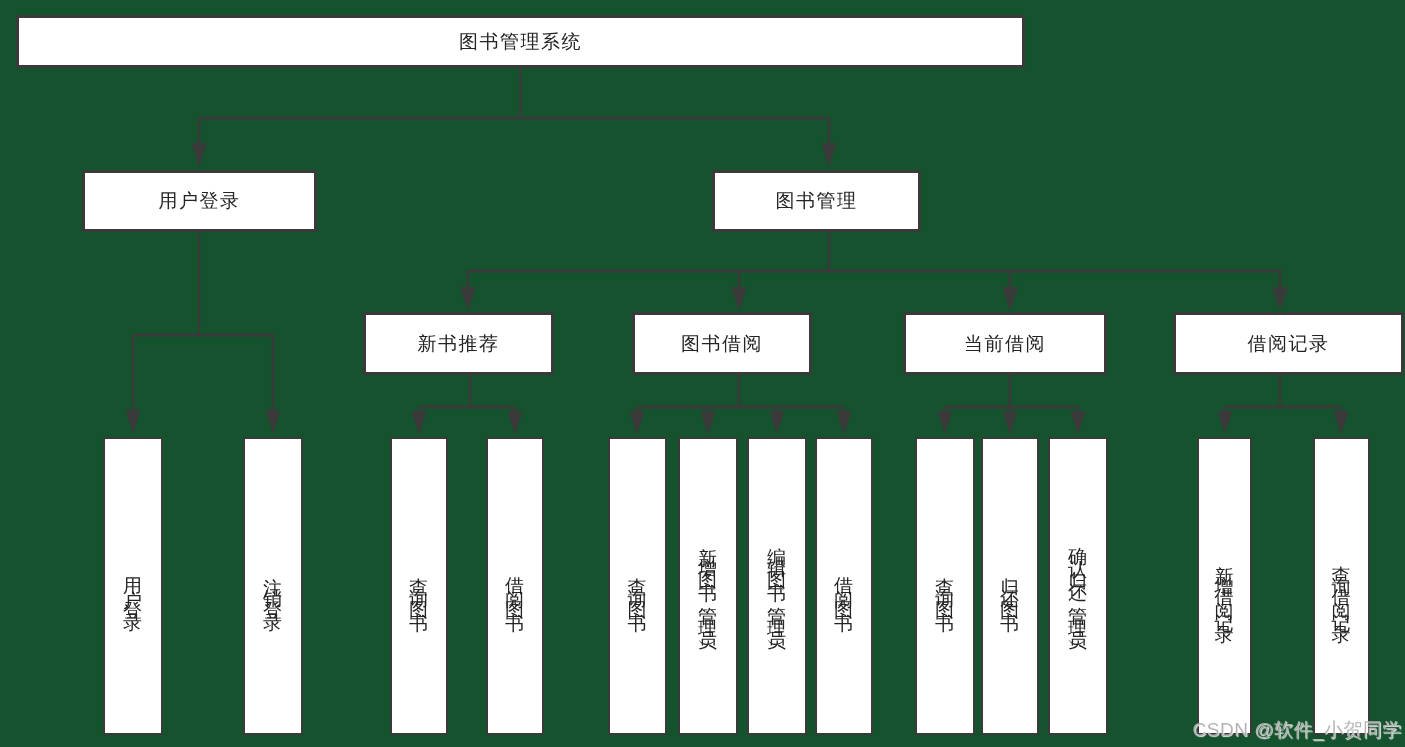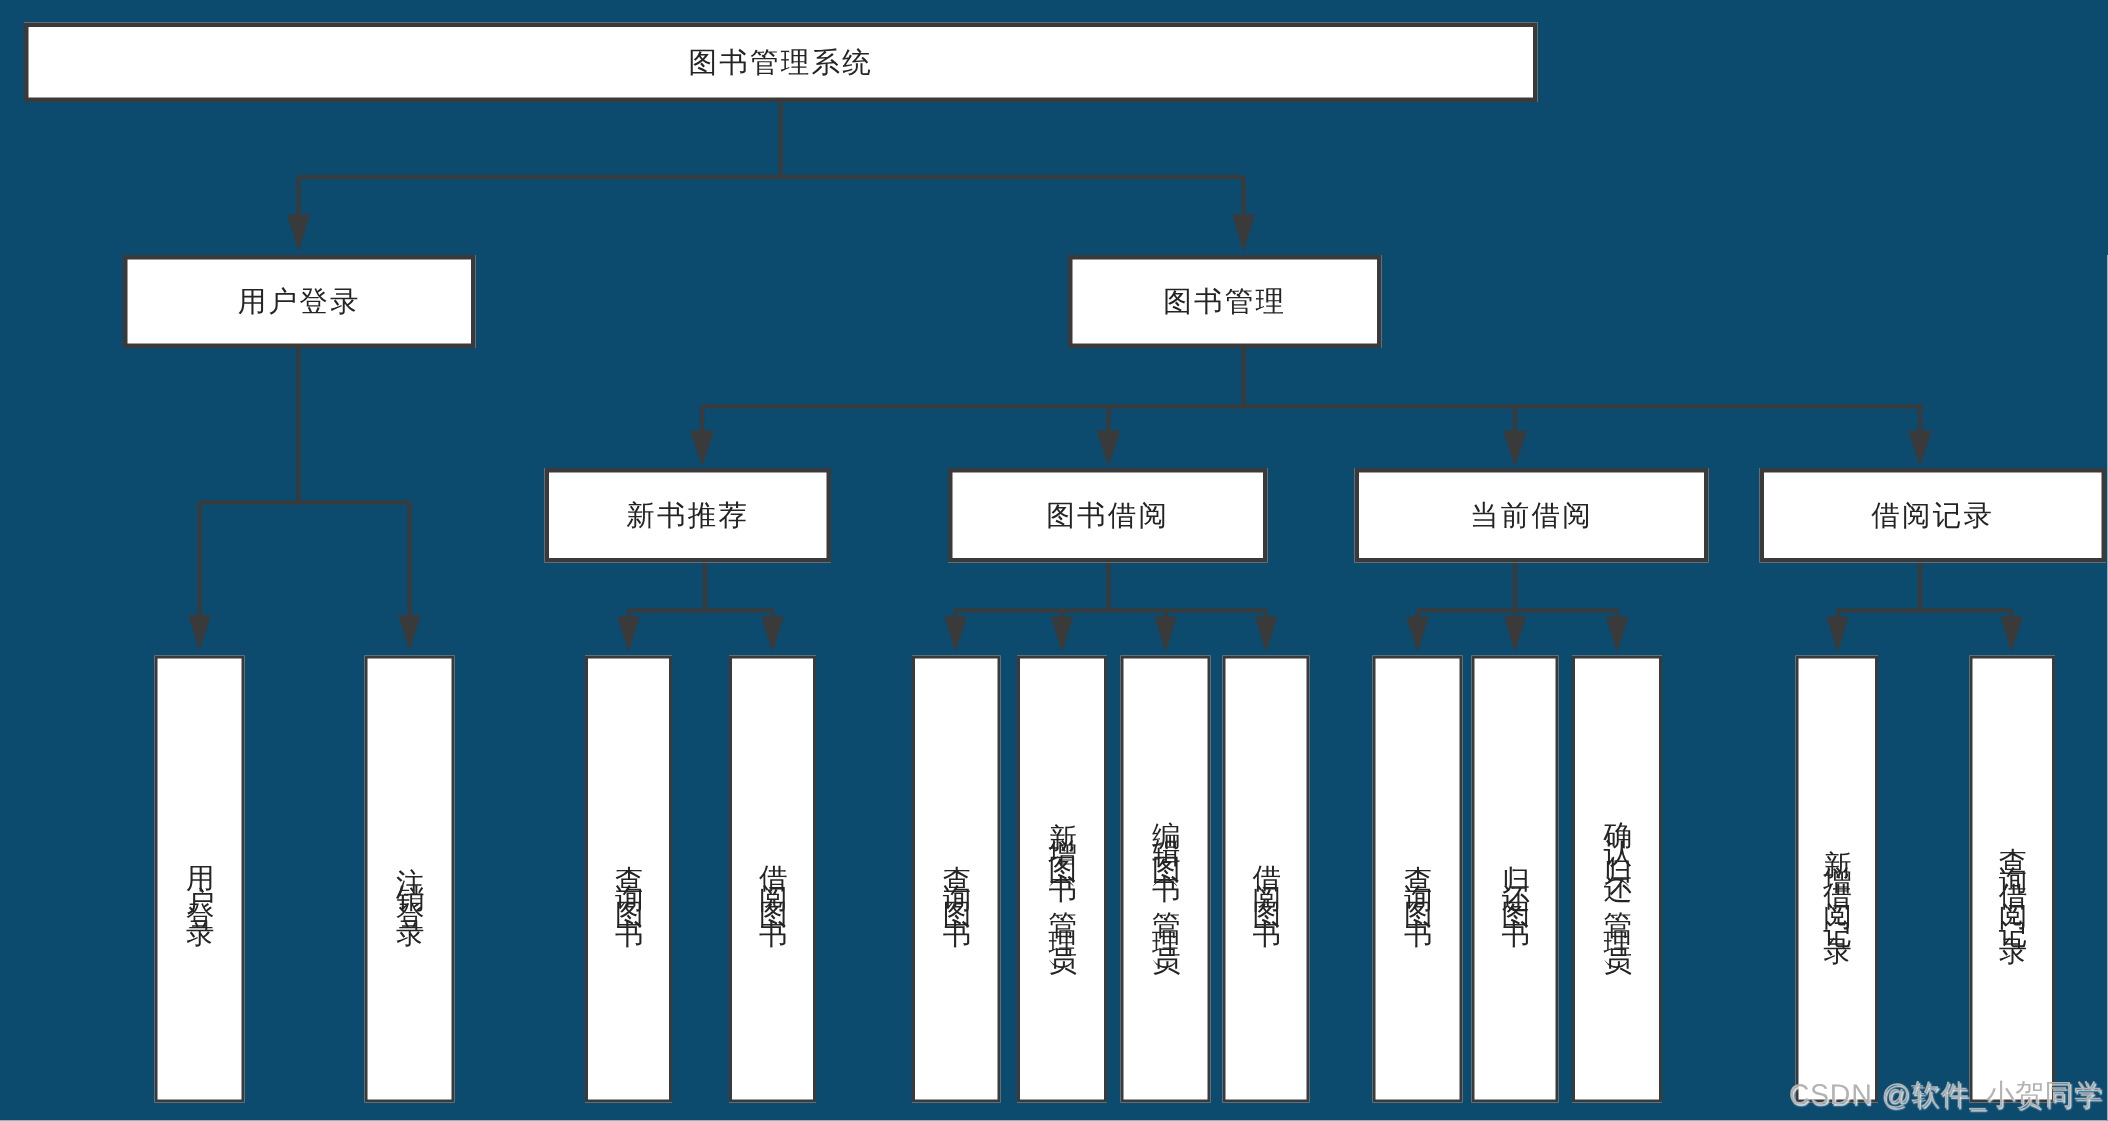--- a/index.html
+++ b/index.html
@@ -1,19 +1,19 @@
 <!DOCTYPE html>
 <html><head>
 <meta charset="utf-8">
 <style>
   html,body{margin:0;padding:0;background:#ffffff;}
   #canvas{
     position:relative;
     width:1405px;height:747px;
-    background:#0c4a6e;
+    background:#14532d;
     font-family:"Liberation Sans", sans-serif;
     overflow:hidden;
   }
   #wires{position:absolute;left:0;top:0;z-index:1;}
   .node{
     position:absolute;
     background:#ffffff;
     border:3px solid #3a3a3a;
     box-sizing:border-box;
     display:flex;align-items:center;justify-content:center;
@@ -111,24 +111,24 @@
   <div class="node h" style="left:82px;top:170px;width:235px;height:62px">
     <span class="lbl">用户登录</span>
   </div>
   <div class="node h" style="left:712px;top:170px;width:209px;height:62px">
     <span class="lbl">图书管理</span>
   </div>
 
   <div class="node h" style="left:363px;top:312px;width:191px;height:63px">
     <span class="lbl">新书推荐</span>
   </div>
-  <div class="node h" style="left:632px;top:312px;width:213px;height:63px">
+  <div class="node h" style="left:632px;top:312px;width:180px;height:63px">
     <span class="lbl">图书借阅</span>
   </div>
-  <div class="node h" style="left:903px;top:312px;width:236px;height:63px">
+  <div class="node h" style="left:903px;top:312px;width:204px;height:63px">
     <span class="lbl">当前借阅</span>
   </div>
   <div class="node h" style="left:1173px;top:312px;width:231px;height:63px">
     <span class="lbl">借阅记录</span>
   </div>
 
   <div class="node v" style="left:103px;top:437px;width:60px;height:298px">
     <span class="vlbl">用户登录</span>
   </div>
   <div class="node v" style="left:243px;top:437px;width:60px;height:298px">

